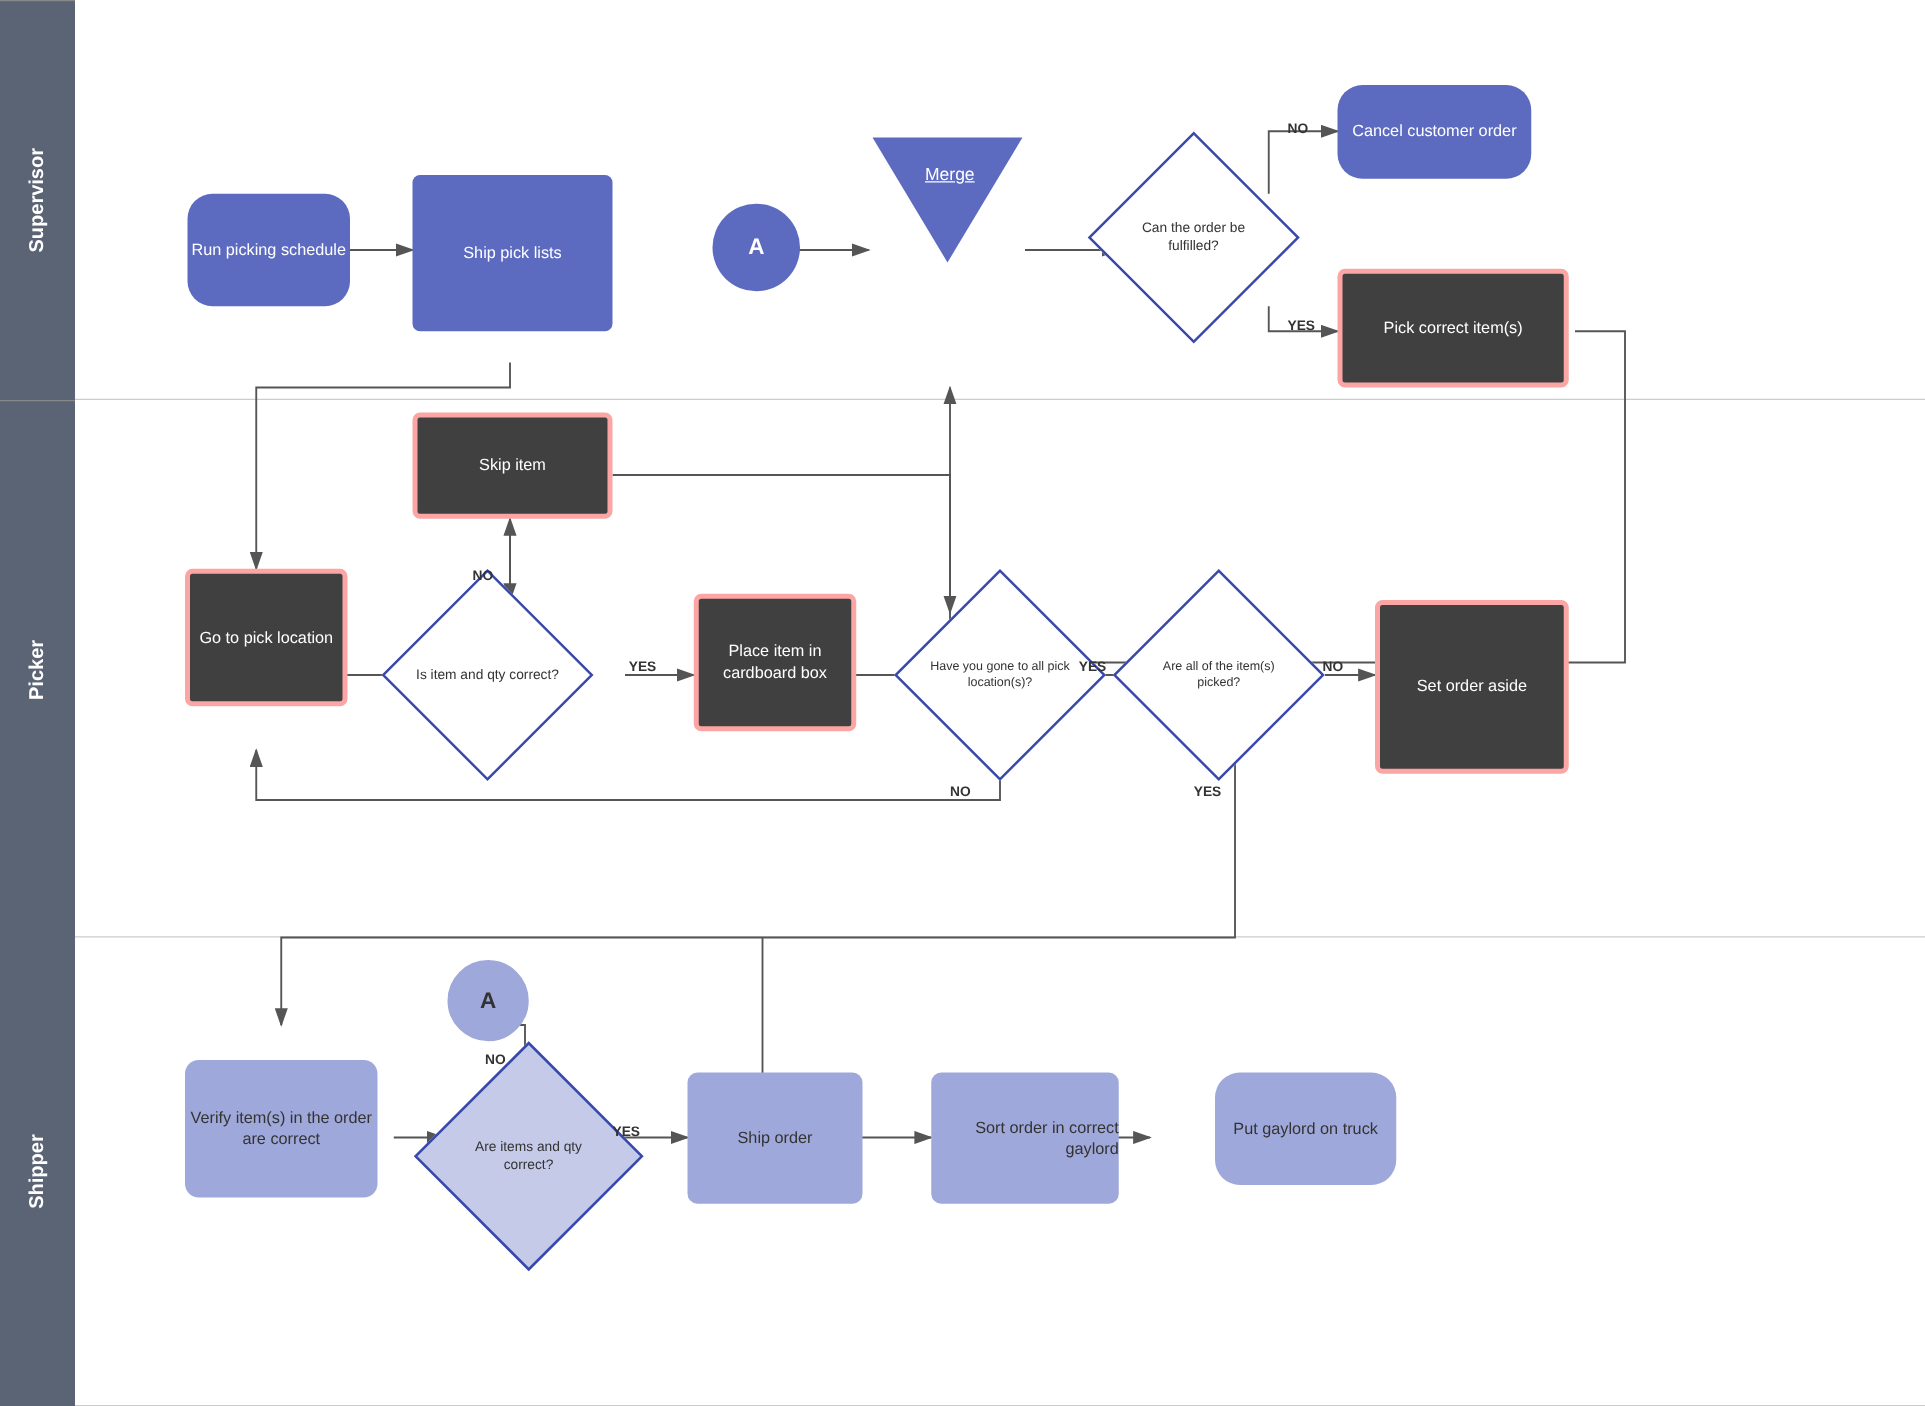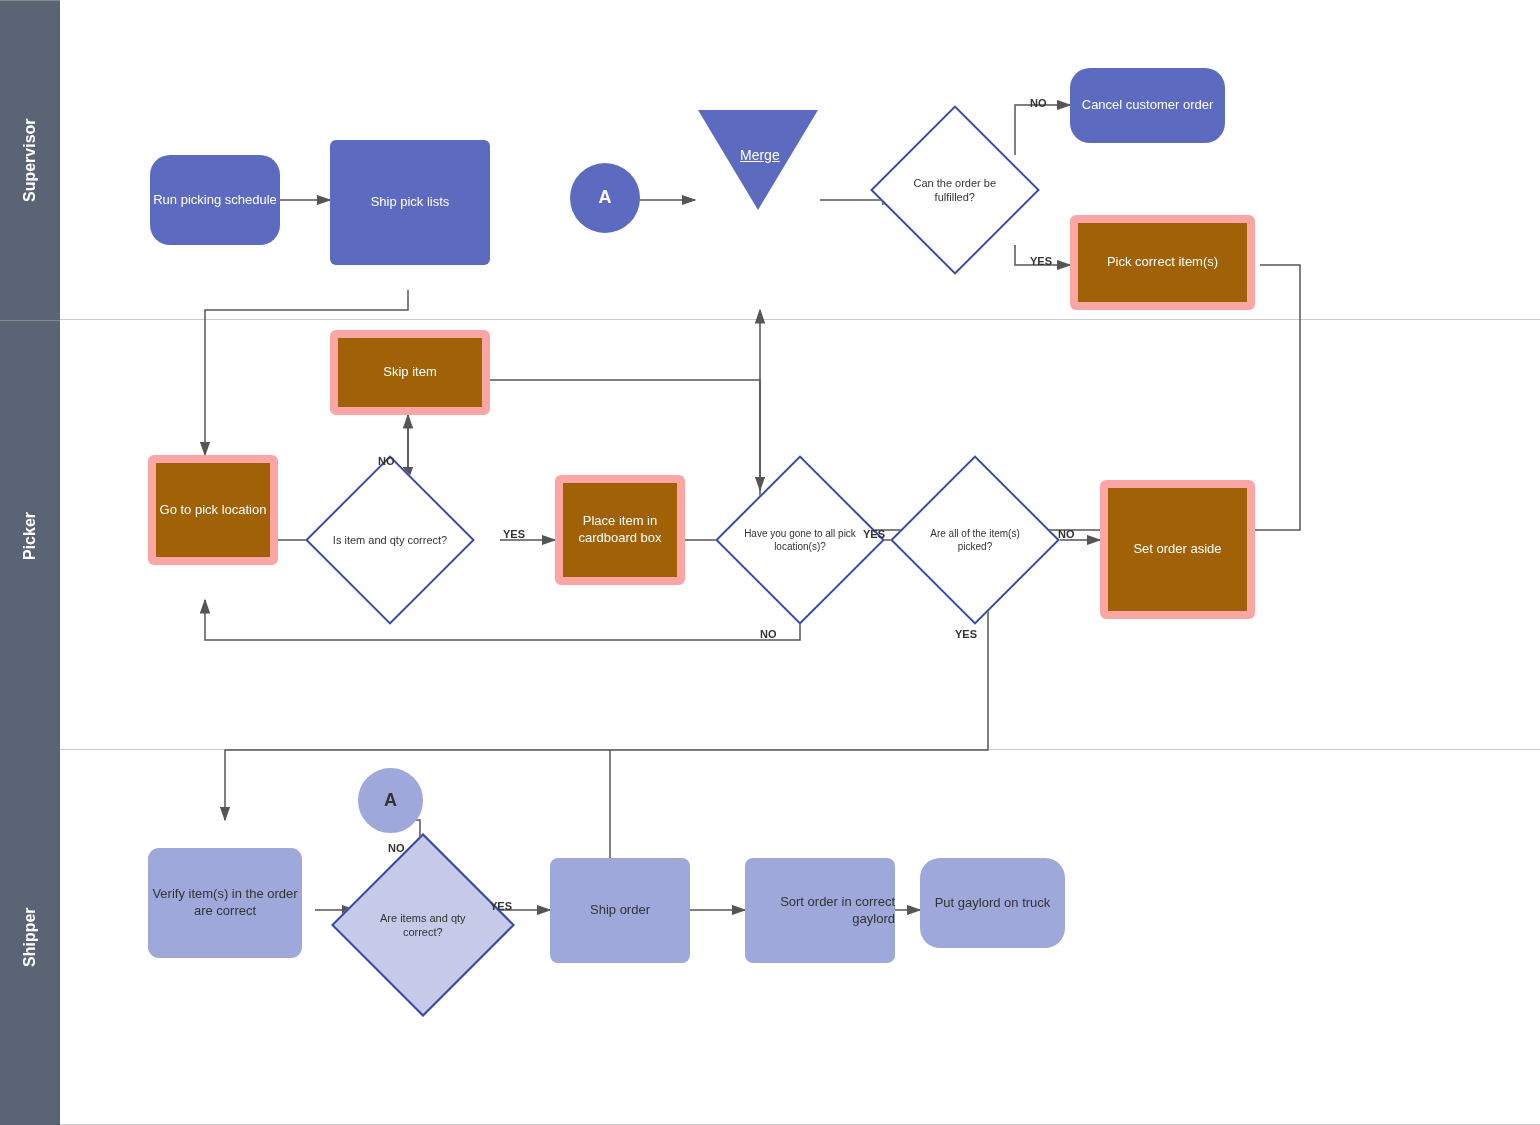--- a/index.html
+++ b/index.html
@@ -97,21 +97,21 @@
 
     .triangle-label {
       position: absolute;
       color: white;
       font-size: 14px;
       font-weight: 500;
     }
 
     
     .blue-dark { background: #5c6bc0; }
-    .blue-medium { background: #a16207; border: 8px solid #fca5a5; }
+    .blue-medium { background: #404040; border: 4px solid #fca5a5; }
     .blue-light { background: #9fa8da; }
     .blue-outline { background: white; border: 2px solid #3949ab; color: #333; }
     .blue-light-fill { background: #c5cae9; border: 2px solid #3949ab; color: #333; }
 
     svg.arrows {
       position: absolute;
       top: 0; left: 0;
       width: 100%;
       height: 100%;
       pointer-events: none;
@@ -204,21 +204,21 @@
     <div class="node rect blue-dark" style="left:270px; top:140px; width:160px; height:125px;">
       <span>Ship pick lists</span>
     </div>
 
     <div class="node circle-node blue-dark" style="left:510px; top:163px; width:70px; height:70px; color:white;">
       <span>A</span>
     </div>
 
     <div style="position:absolute; left:638px; top:110px;">
       <div class="triangle-node" style="border-top-color: #5c6bc0;"></div>
-      <div class="triangle-label" style="left:42px; top:37px;text-decoration:underline;">Merge</div>
+      <div class="triangle-label" style="left:42px; top:21px;text-decoration:underline;">Merge</div>
     </div>
 
     <div class="node blue-outline" style="left:835px; top:130px; width:120px; height:120px; transform:rotate(45deg);">
       <span class="diamond-text" style="font-size:11px;">Can the order be fulfilled?</span>
     </div>
 
     <div class="node rounded-rect blue-dark" style="left:1010px; top:68px; width:155px; height:75px;">
       <span>Cancel customer order</span>
     </div>
 
@@ -267,21 +267,21 @@
     </div>
 
     <div class="node rect blue-light" style="left:490px; top:858px; width:140px; height:105px; border-radius:8px; color:#333;">
       <span>Ship order</span>
     </div>
 
     <div class="node rect blue-light" style="left:685px; top:858px; width:150px; height:105px; border-radius:8px; color:#333;text-align:right;">
       <span>Sort order in correct gaylord</span>
     </div>
 
-    <div class="node rounded-rect blue-light" style="left:860px; top:858px; width:145px; height:90px; color:#333;">
+    <div class="node rounded-rect blue-light" style="left:912px; top:858px; width:145px; height:90px; color:#333;">
       <span>Put gaylord on truck</span>
     </div>
 
     <div class="arrow-label" style="left:970px; top:97px;">NO</div>
     <div class="arrow-label" style="left:970px; top:255px;">YES</div>
     <div class="arrow-label" style="left:318px; top:455px;">NO</div>
     <div class="arrow-label" style="left:443px; top:528px;">YES</div>
     <div class="arrow-label" style="left:803px; top:528px;">YES</div>
     <div class="arrow-label" style="left:700px; top:628px;">NO</div>
     <div class="arrow-label" style="left:998px; top:528px;">NO</div>

